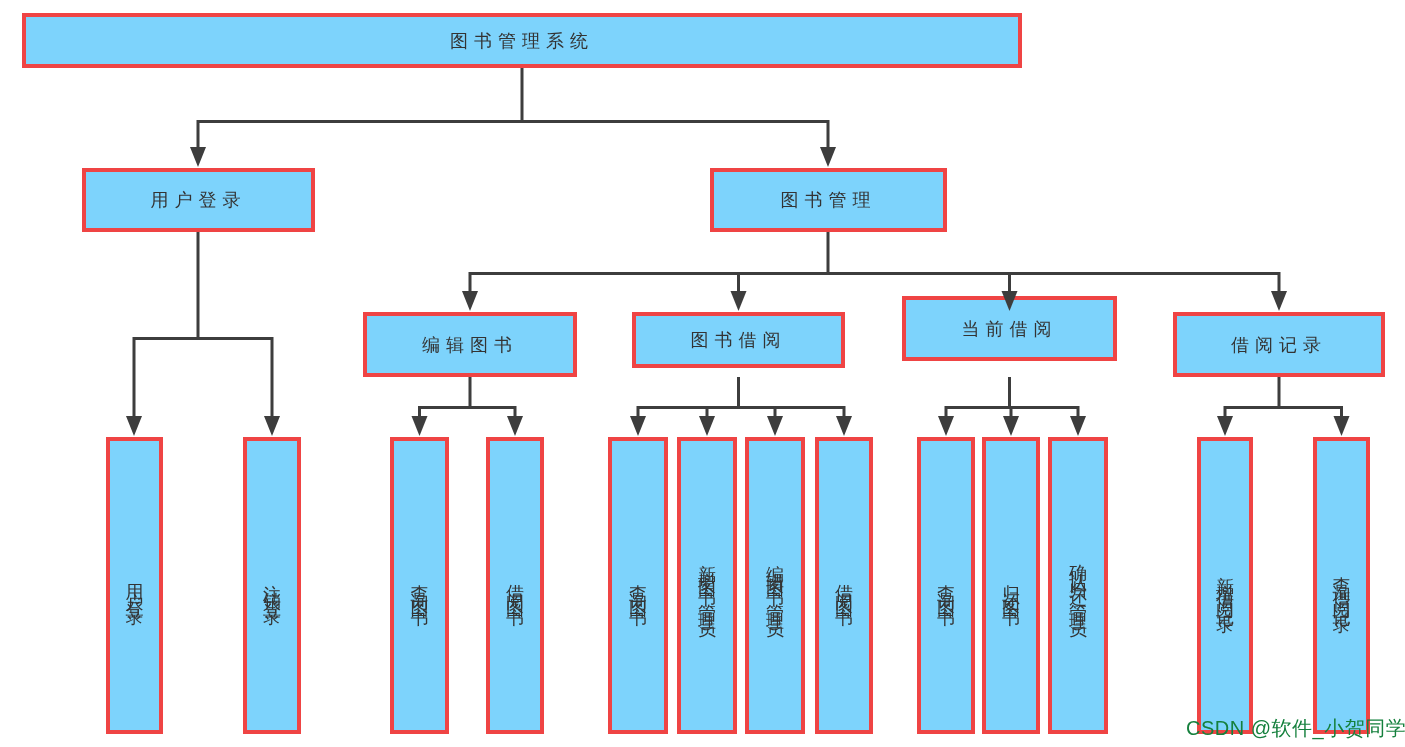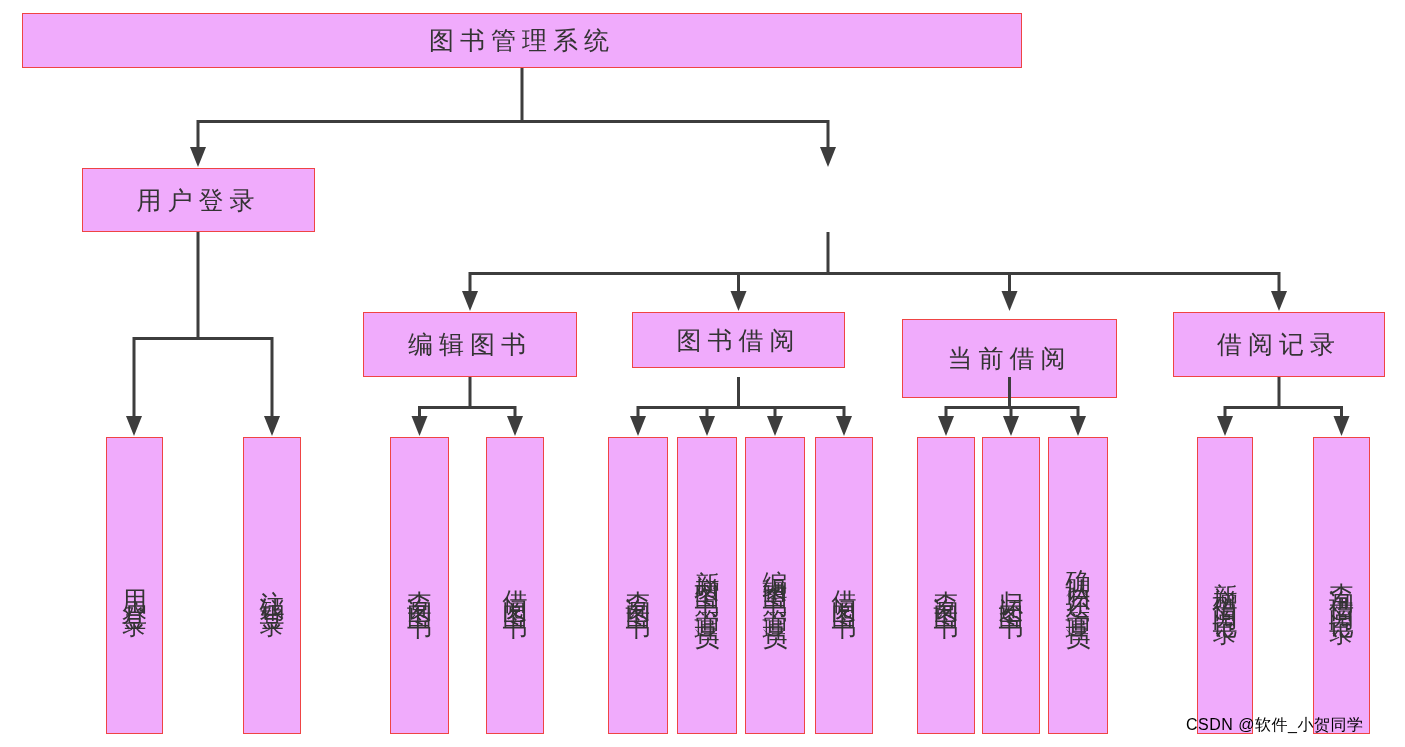--- a/index.html
+++ b/index.html
@@ -7,74 +7,77 @@
     position: relative;
     width: 1405px;
     height: 747px;
     background: #ffffff;
     font-family: "Liberation Sans", "DejaVu Sans", sans-serif;
     overflow: hidden;
   }
   .node {
     position: absolute;
     box-sizing: border-box;
-    border: 1px solid #ef4444;
-    background: #f0abfc;
+    border: 4px solid #ef4444;
+    background: #7dd3fc;
     display: flex;
     align-items: center;
     justify-content: center;
     color: #333333;
-    font-size: 25px;
+    font-size: 18px;
     line-height: 1;
     z-index: 2;
   }
   .node.h { letter-spacing: 6px; }
   .node.v {
     writing-mode: vertical-rl;
     text-orientation: mixed;
     letter-spacing: 8px;
   }
   .node .lbl { display: block; }
   svg.connectors {
     position: absolute;
     left: 0; top: 0;
     z-index: 4;
     pointer-events: none;
   }
   .watermark {
     position: absolute;
     left: 1186px;
     top: 715px;
-    font-size: 16px;
-    color: #000000;
+    font-size: 20px;
+    color: #15803d;
     letter-spacing: 0.5px;
     white-space: nowrap;
     z-index: 10;
   }
 </style>
 </head>
 <body>
 
 <div class="canvas">
 
   <div class="node h" style="left:22px;top:13px;width:1000px;height:55px">
     <span class="lbl">图书管理系统</span>
   </div>
 
   <div class="node h" style="left:82px;top:168px;width:233px;height:64px">
     <span class="lbl">用户登录</span>
   </div>
+  <div class="node h" style="left:710px;top:168px;width:237px;height:64px">
+    <span class="lbl">图书管理</span>
+  </div>
 
   <div class="node h" style="left:363px;top:312px;width:214px;height:65px">
     <span class="lbl">编辑图书</span>
   </div>
   <div class="node h" style="left:632px;top:312px;width:213px;height:56px">
     <span class="lbl">图书借阅</span>
   </div>
-  <div class="node h" style="left:902px;top:319px;width:215px;height:79px">
+  <div class="node h" style="left:902px;top:296px;width:215px;height:65px">
     <span class="lbl">当前借阅</span>
   </div>
   <div class="node h" style="left:1173px;top:312px;width:212px;height:65px">
     <span class="lbl">借阅记录</span>
   </div>
 
   <div class="node v" style="left:106px;top:437px;width:57px;height:297px">
     <span class="lbl">用户登录</span>
   </div>
   <div class="node v" style="left:243px;top:437px;width:58px;height:297px">

